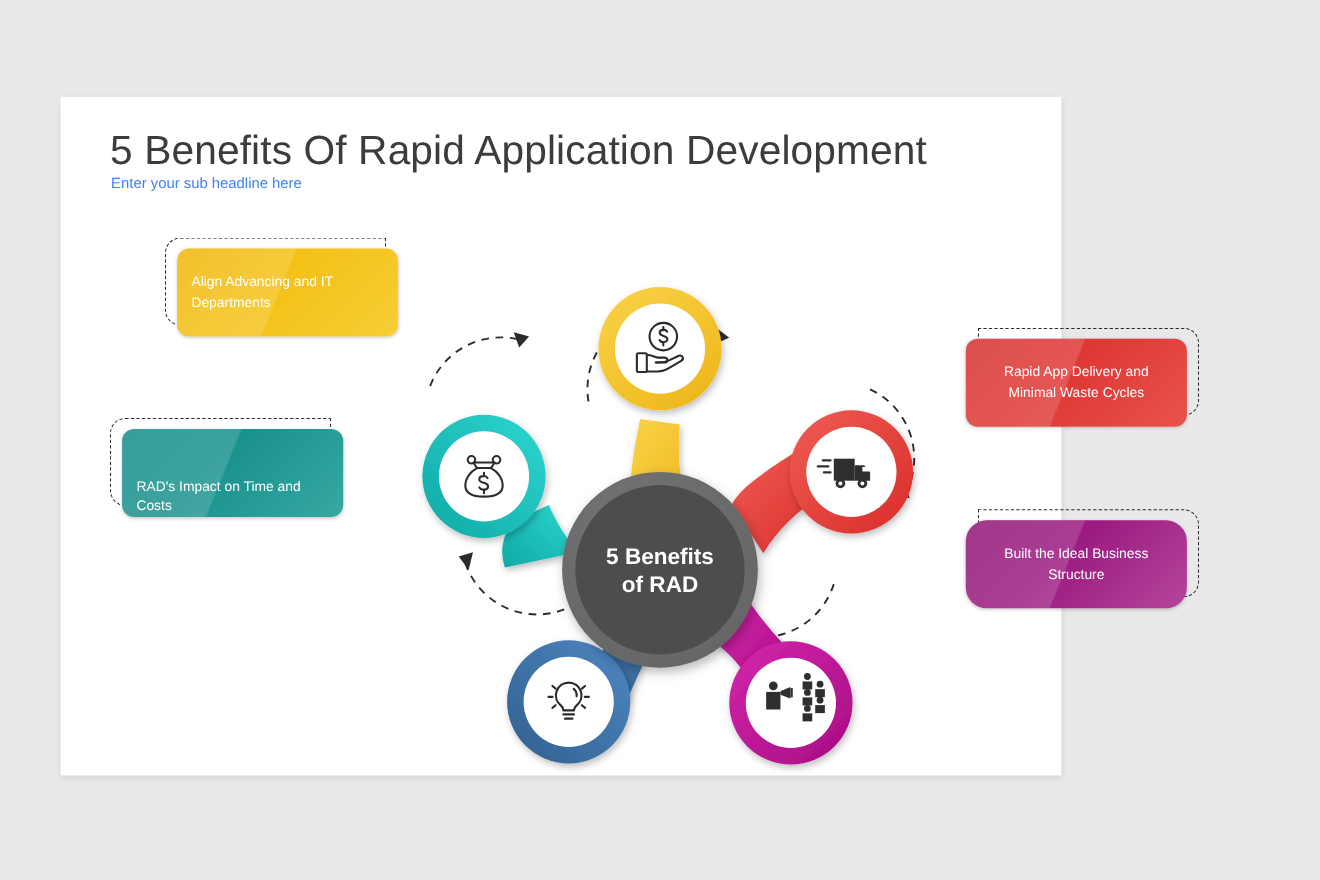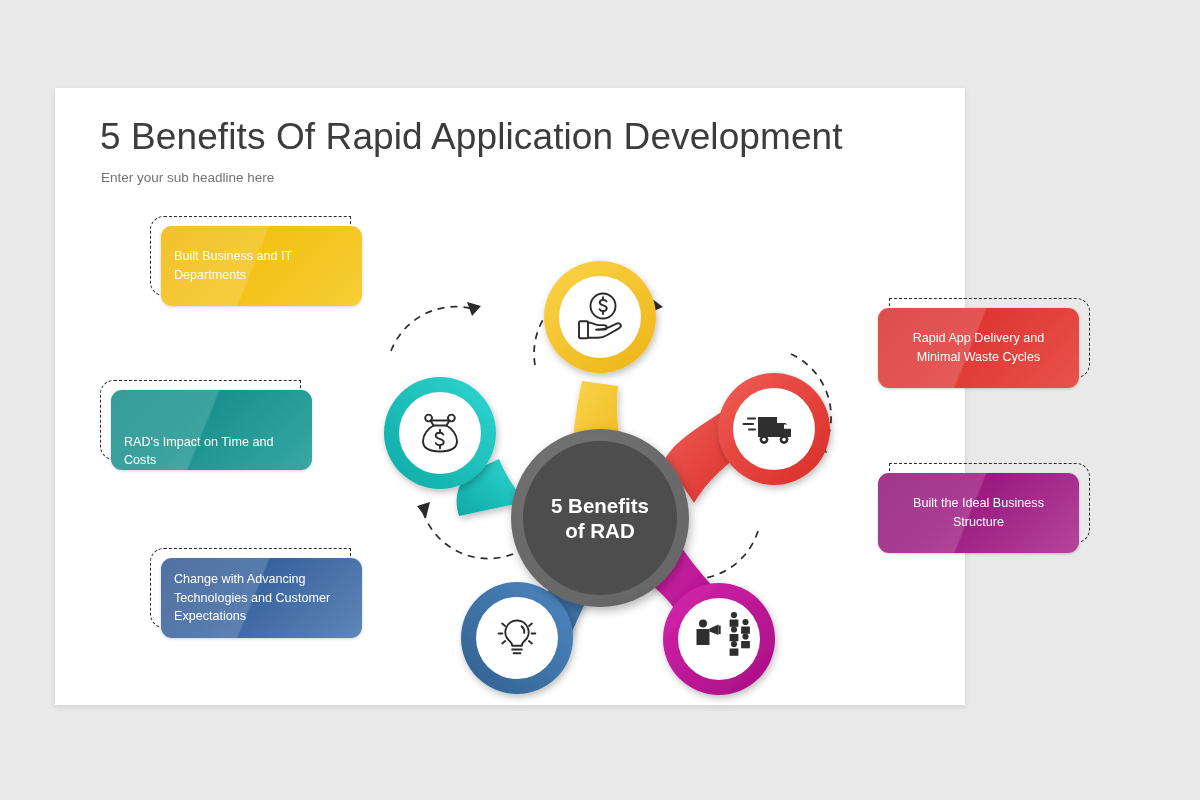--- a/index.html
+++ b/index.html
@@ -28,23 +28,23 @@
     top: 28px;
     font-size: 37px;
     font-weight: 400;
     color: #3c3c3c;
     letter-spacing: 0.1px;
     white-space: nowrap;
   }
   #page-subtitle {
     position: absolute;
     left: 46px;
-    top: 82px;
+    top: 71px;
     font-size: 13.5px;
-    color: #737373;
+    color: #3b82f6;
     white-space: nowrap;
   }
 
   
   .callout {
     position: absolute;
     width: 212px;
     height: 84px;
   }
   .callout .outline {
@@ -85,21 +85,21 @@
     box-sizing: border-box;
     z-index: 2;
   }
   .callout.left  .label { text-align: left; }
   .callout.right .label { text-align: center; }
 
   .c-yellow .card { background: linear-gradient(135deg, #f0b400 0%, #f3bf10 38%, #f6cd33 100%); }
   .c-teal   .card { background: linear-gradient(135deg, #0e8a86 0%, #158f8b 40%, #35a7a1 100%); align-items: flex-end; }
   .c-blue   .card { background: linear-gradient(135deg, #2d548f 0%, #35609c 40%, #5b84b8 100%); }
   .c-red    .card { background: linear-gradient(135deg, #d32b28 0%, #de3330 40%, #e8504a 100%); }
-  .c-purple .card { background: linear-gradient(135deg, #8d0f72 0%, #98157d 40%, #b3439a 100%); }
+  .c-purple .card { background: linear-gradient(135deg, #8d0f72 0%, #98157d 40%, #b3439a 100%); border-radius: 19px; }
 
   #diagram { position: absolute; left: 0; top: 0; }
 </style>
 </head>
 <body>
 
 <div id="slide">
 
   <div id="page-title">5 Benefits Of Rapid Application Development</div>
   <div id="page-subtitle">Enter your sub headline here</div>
@@ -251,39 +251,32 @@
       <circle cx="545" cy="430" r="77" fill="#4d4d4d"></circle>
       <text x="545" y="425" text-anchor="middle" fill="#ffffff" font-family="Liberation Sans, sans-serif" font-size="20.5" font-weight="bold">5 Benefits</text>
       <text x="545" y="450" text-anchor="middle" fill="#ffffff" font-family="Liberation Sans, sans-serif" font-size="20.5" font-weight="bold">of RAD</text>
     </g>
   </svg>
 
   <div class="callout left c-yellow" style="left:95px; top:128px;">
     <div class="outline"></div>
     <div class="card">
       <div class="gloss"></div>
-      <div class="label">Built Business and IT Departments</div>
+      <div class="label">Align Advancing and IT Departments</div>
     </div>
   </div>
 
   <div class="callout left c-teal" style="left:45px; top:292px;">
     <div class="outline"></div>
     <div class="card">
       <div class="gloss"></div>
       <div class="label">RAD's Impact on Time and Costs</div>
     </div>
   </div>
 
-  <div class="callout left c-blue" style="left:95px; top:460px;">
-    <div class="outline"></div>
-    <div class="card">
-      <div class="gloss"></div>
-      <div class="label">Change with Advancing Technologies and Customer Expectations</div>
-    </div>
-  </div>
 
   <div class="callout right c-red" style="left:823px; top:210px;">
     <div class="outline"></div>
     <div class="card">
       <div class="gloss"></div>
       <div class="label">Rapid App Delivery and Minimal Waste Cycles</div>
     </div>
   </div>
 
   <div class="callout right c-purple" style="left:823px; top:375px;">

